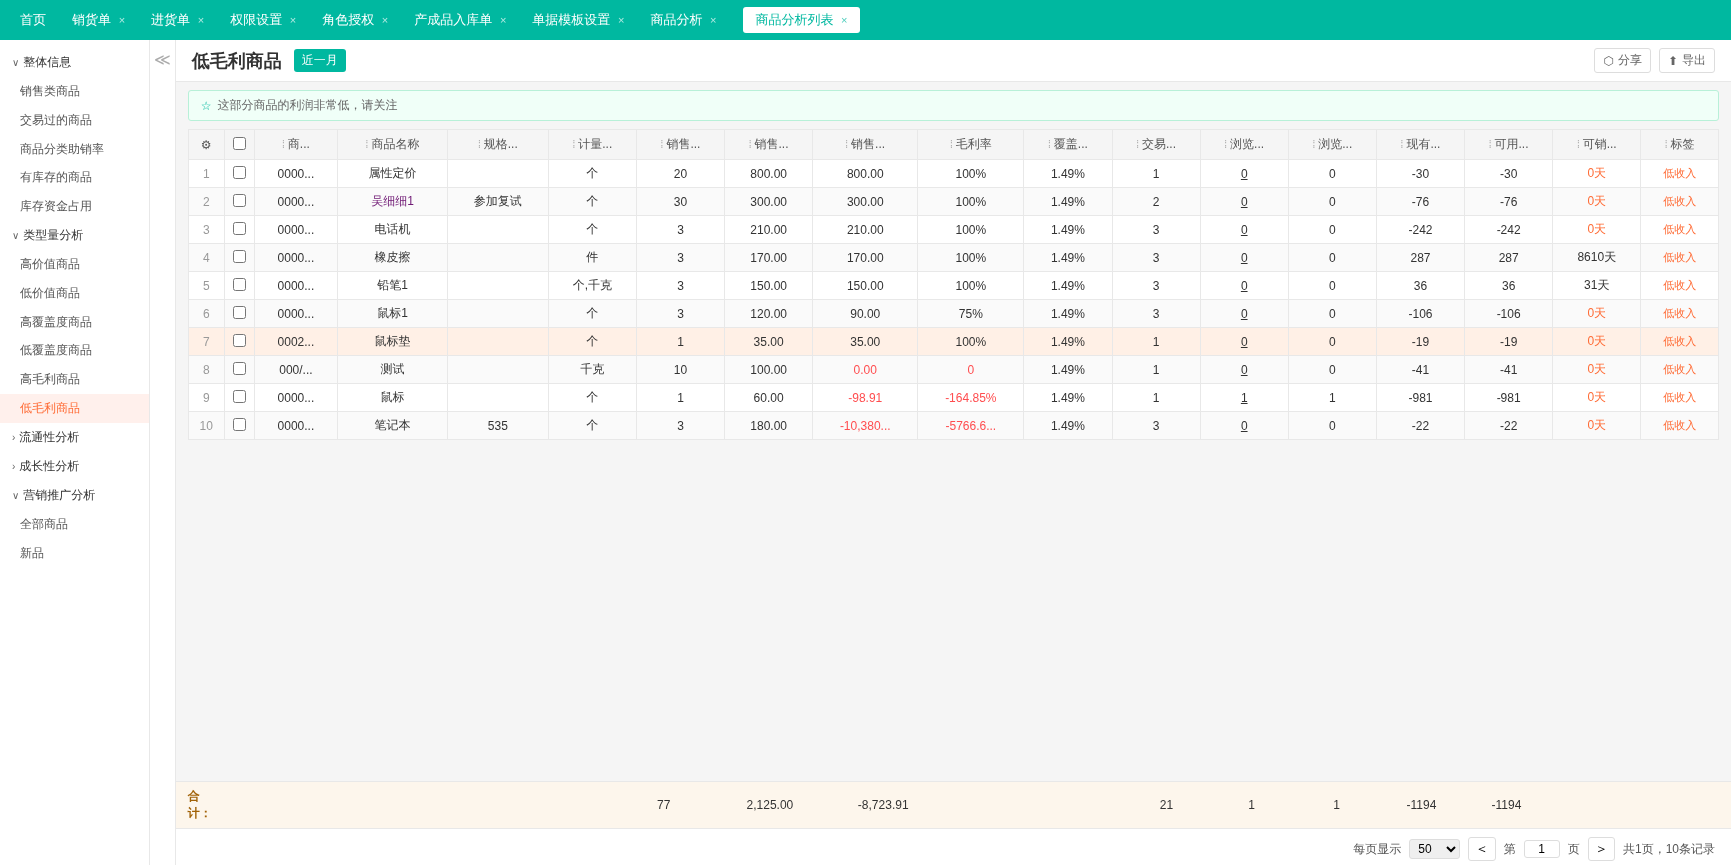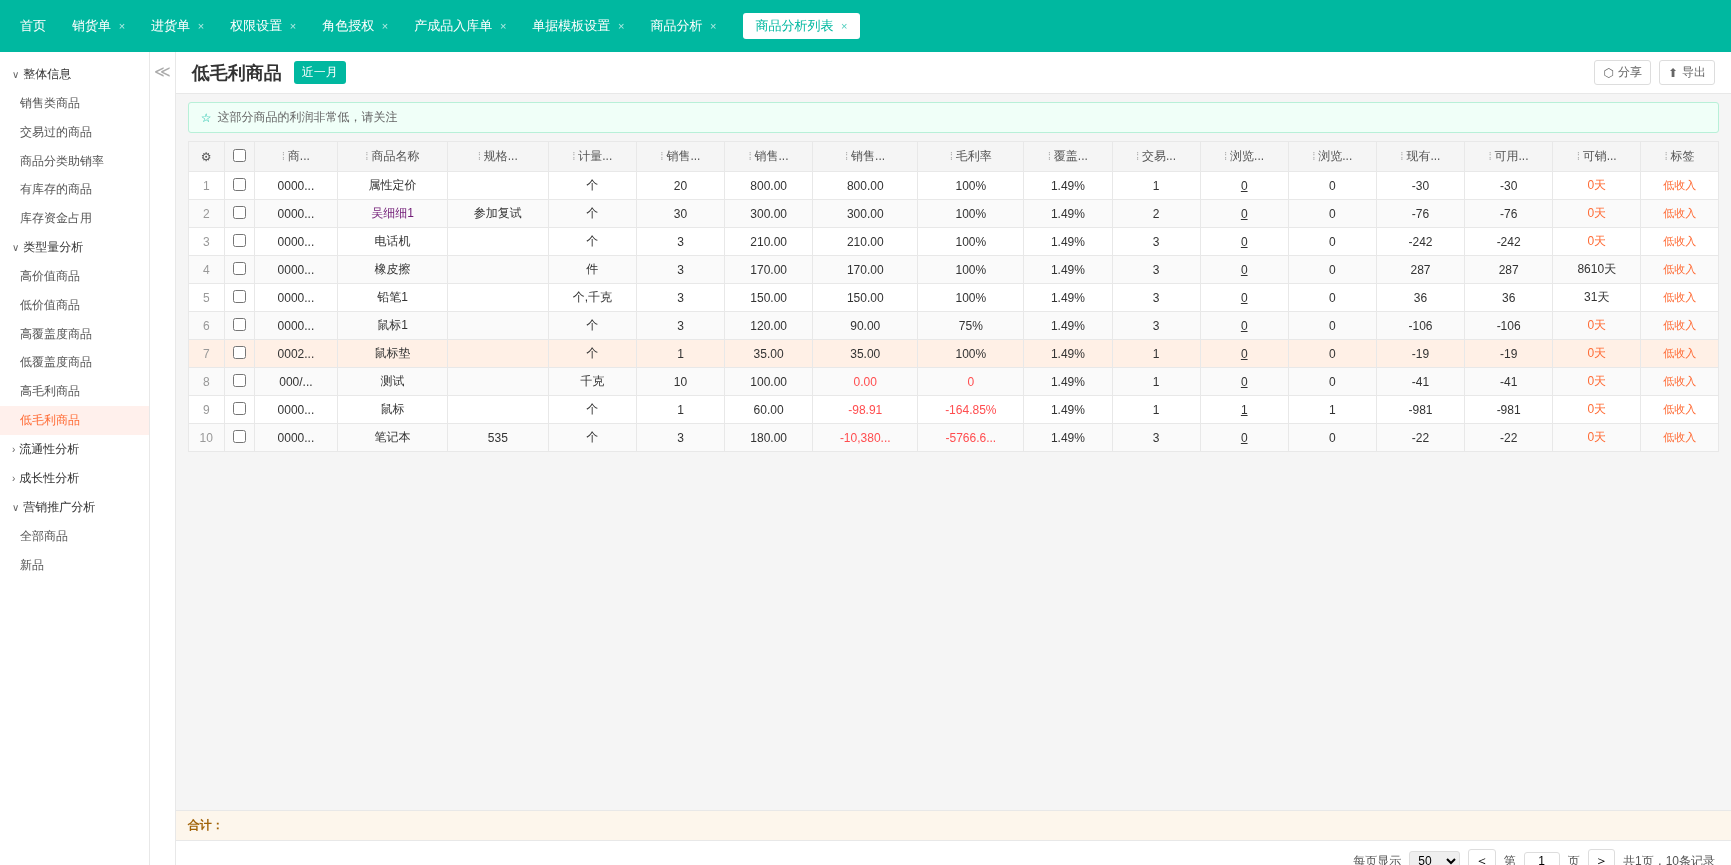--- a/index.html
+++ b/index.html
@@ -3,21 +3,21 @@
   <meta charset="utf-8">
   <style>
     * { box-sizing: border-box; margin: 0; padding: 0; }
     body { font-family: 'Microsoft YaHei', Arial, sans-serif; font-size: 12px; background: #f5f5f5; color: #333; }
 
     
     .top-nav {
       background: #00b8a0;
       display: flex;
       align-items: center;
-      height: 52px;
+      height: 40px;
       padding: 0 8px;
       gap: 2px;
     }
     .top-nav .nav-item {
       color: #fff;
       padding: 4px 12px;
       cursor: pointer;
       font-size: 13px;
       border-radius: 3px;
       white-space: nowrap;
@@ -511,20 +511,43 @@
       <td>-22</td>
       <td style="color:#ff6b35">0天</td>
       <td class="tag-low-income">低收入</td>
     </tr>
           </tbody>
       </table>
     </div>
 
     <div class="footer-summary">
       <span class="footer-label">合计：</span>
+      <table style="width:100%; border-collapse:collapse; font-size:12px;">
+        <tbody>
+            <tr>
+          <td style="width:36px;"></td>
+          <td style="width:24px;"></td>
+          <td style="min-width:70px;"></td>
+          <td style="min-width:90px;"></td>
+          <td style="min-width:60px;"></td>
+          <td style="min-width:70px; text-align:center;">77</td>
+          <td style="min-width:80px; text-align:center;">2,125.00</td>
+          <td style="min-width:80px; text-align:center;">-8,723.91</td>
+          <td style="min-width:70px;"></td>
+          <td style="min-width:60px;"></td>
+          <td style="min-width:60px; text-align:center;">21</td>
+          <td style="min-width:60px; text-align:center;">1</td>
+          <td style="min-width:60px; text-align:center;">1</td>
+          <td style="min-width:60px; text-align:center;">-1194</td>
+          <td style="min-width:60px; text-align:center;">-1194</td>
+          <td style="min-width:60px;"></td>
+          <td style="min-width:60px;"></td>
+        </tr>
+      </tbody>
+        </table>
     </div>
 
     <div class="pagination">
       <span>每页显示</span>
       <select>
         <option>50</option>
         <option>100</option>
         <option>200</option>
       </select>
       <button class="page-btn">＜</button>

